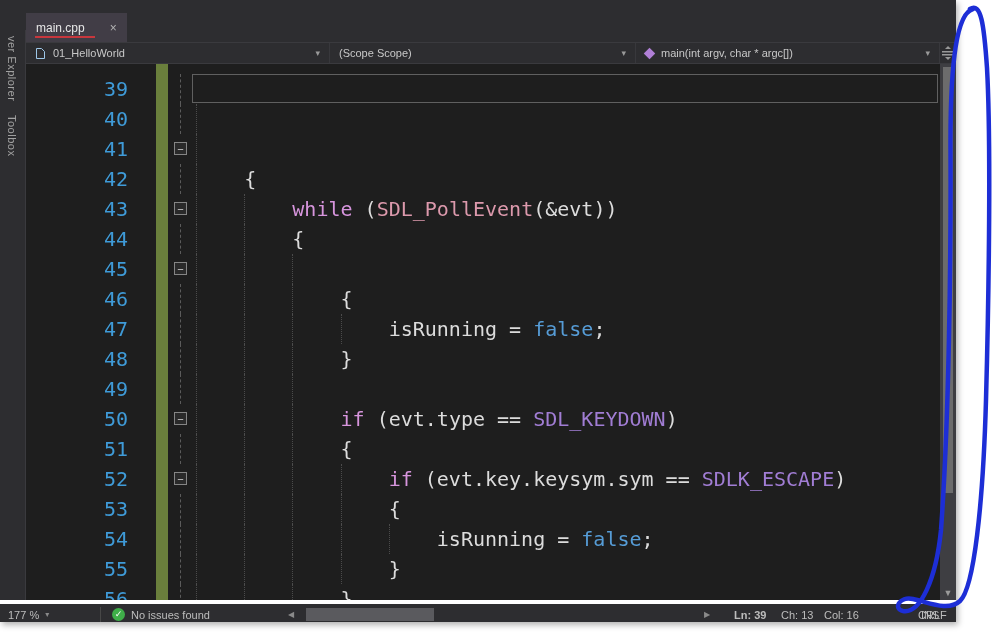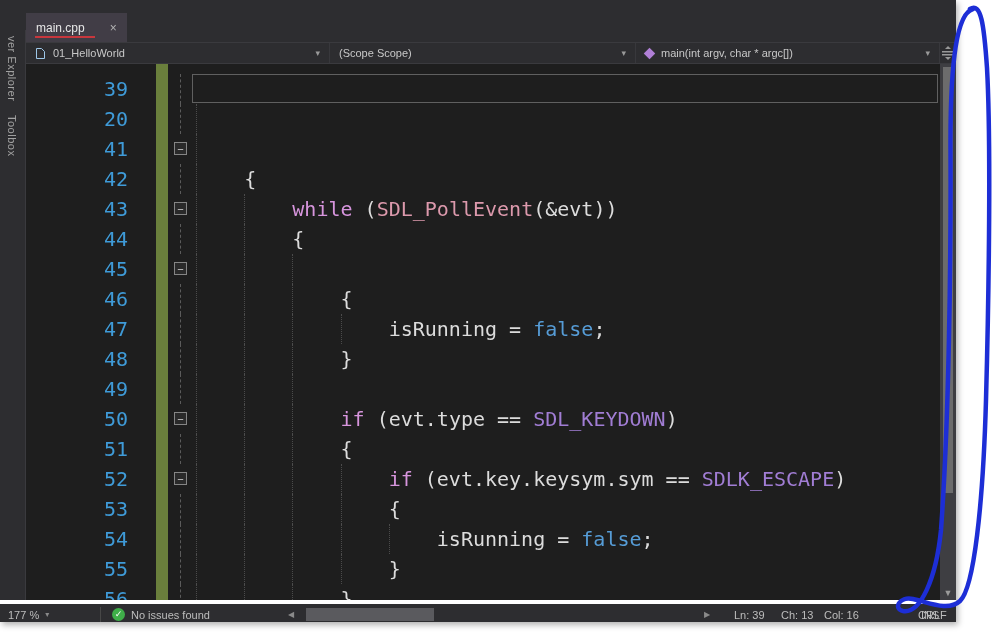--- a/index.html
+++ b/index.html
@@ -62,21 +62,21 @@
   .zoom{left:8px;}
   .zoom .chev{color:#8a8a8a;font-size:8px;}
   .zoom-sep{position:absolute;left:100px;top:3px;height:15px;width:0;border-left:1px solid #474747;}
   .health{left:112px;}
   .check-circle{width:13px;height:13px;border-radius:50%;background:var(--health_green);color:#fff;
                 font-size:9px;line-height:13px;text-align:center;}
   .hscroll{left:284px;width:430px;display:flex;align-items:center;height:21px;}
   .harrow{color:#8a8a8a;font-size:8px;width:14px;text-align:center;}
   .htrack{flex:1;height:21px;position:relative;}
   .hthumb{position:absolute;left:2px;top:4px;width:128px;height:13px;background:#5a5a5e;}
-  .pos-ln{left:734px;} .pos-ch{left:781px;} .pos-col{left:824px;} .pos-ins{left:921px;} .pos-eol{left:918px;}
+  .pos-ln{left:734px;font-weight:bold;} .pos-ch{left:781px;} .pos-col{left:824px;} .pos-ins{left:921px;} .pos-eol{left:918px;}
 
   
   .annotation{position:absolute;left:0;top:0;width:997px;height:638px;pointer-events:none;z-index:50;}
 </style>
 </head>
 <body>
 
 <div class="page">
   <div class="window">
 
@@ -125,21 +125,21 @@
       <div class="rows" id="code-rows">
           <div class="row">
             <div class="cur"></div>
             <div class="m-num">39</div>
             <div class="m-outline">
               <div class="fold-line"></div>
             </div>
           </div>
           <div class="row">
             <div class="guide" style="left: 170px;"></div>
-            <div class="m-num">20</div>
+            <div class="m-num">40</div>
             <div class="m-outline">
               <div class="fold-line"></div>
             </div>
             <div class="m-code"></div>
           </div>
           <div class="row">
             <div class="guide" style="left: 170px;"></div>
             <div class="m-num">41</div>
             <div class="m-outline">
               <div class="fold-box">−</div>

